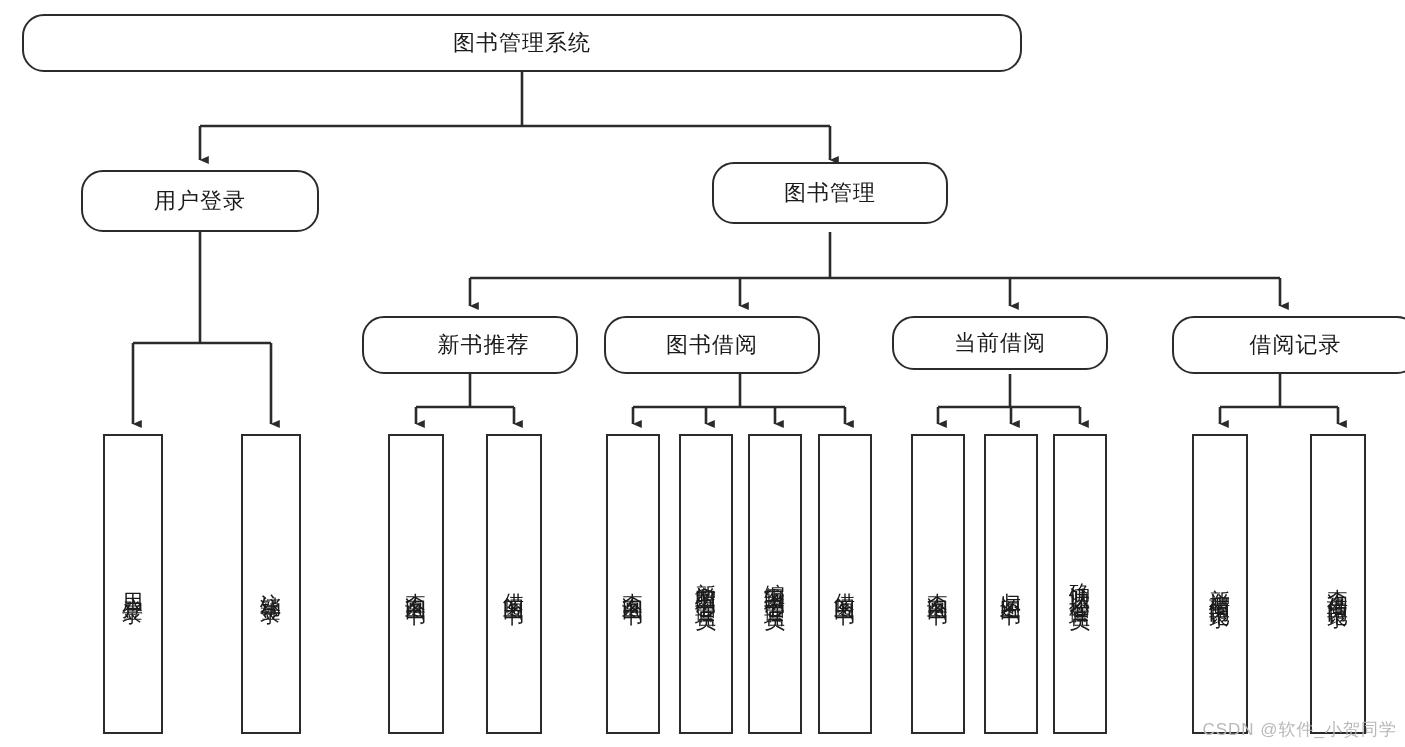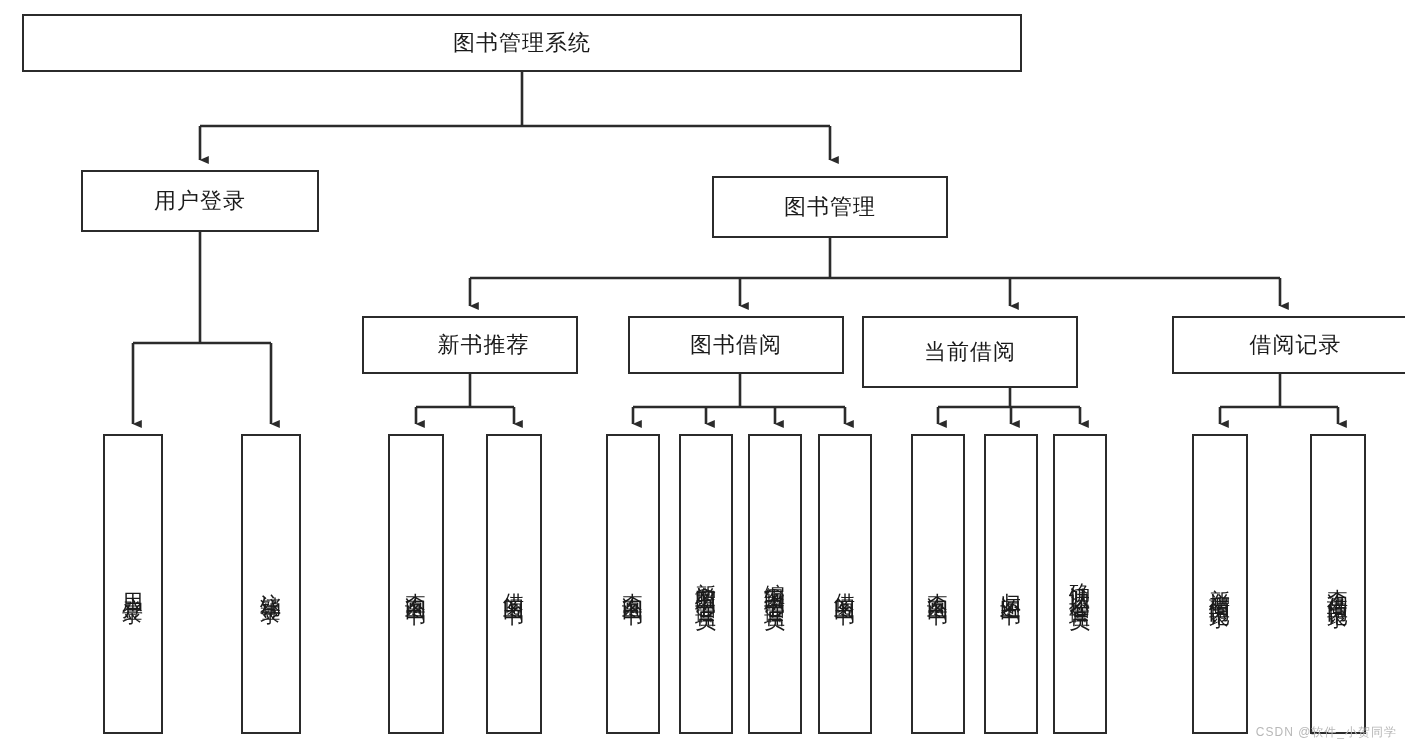--- a/index.html
+++ b/index.html
@@ -34,39 +34,40 @@
     display: flex;
     align-items: center;
     justify-content: center;
     color: #1a1a1a;
   }
   .node.horiz {
     font-size: 22px;
     letter-spacing: 1px;
     line-height: 1.2;
     padding: 2px 6px;
+    border-radius: 22px;
   }
   .node.vert {
     writing-mode: vertical-rl;
     text-orientation: upright;
     font-size: 21px;
     letter-spacing: 4px;
     line-height: 1.0;
     padding: 6px 2px;
   }
   .node.vert .vtext {
     writing-mode: vertical-rl;
     text-orientation: upright;
     white-space: nowrap;
   }
   #watermark {
     position: absolute;
     right: 8px;
     bottom: 6px;
-    font-size: 12px;
+    font-size: 17px;
     color: #b8b8b8;
     letter-spacing: 1px;
     white-space: nowrap;
     user-select: none;
   }
 </style>
 </head>
 <body>
 
 <div id="diagram-root">
@@ -114,30 +115,30 @@
       </g>
   </svg>
 
   <div id="nodes-layer">
       <div class="node horiz" style="left: 22px; top: 14px; width: 1000px; height: 58px;">
         <span class="htext">图书管理系统</span>
       </div>
       <div class="node horiz" style="left: 81px; top: 170px; width: 238px; height: 62px;">
         <span class="htext">用户登录</span>
       </div>
-      <div class="node horiz" style="left: 712px; top: 176px; width: 236px; height: 62px;">
+      <div class="node horiz" style="left: 712px; top: 162px; width: 236px; height: 62px;">
         <span class="htext">图书管理</span>
       </div>
       <div class="node horiz" style="left: 362px; top: 316px; width: 216px; height: 58px; padding-left: 33px;">
         <span class="htext">新书推荐</span>
       </div>
-      <div class="node horiz" style="left: 628px; top: 316px; width: 216px; height: 58px;">
+      <div class="node horiz" style="left: 604px; top: 316px; width: 216px; height: 58px;">
         <span class="htext">图书借阅</span>
       </div>
-      <div class="node horiz" style="left: 862px; top: 316px; width: 216px; height: 72px;">
+      <div class="node horiz" style="left: 892px; top: 316px; width: 216px; height: 54px;">
         <span class="htext">当前借阅</span>
       </div>
       <div class="node horiz" style="left: 1172px; top: 316px; width: 247px; height: 58px;">
         <span class="htext">借阅记录</span>
       </div>
       <div class="node vert" style="left: 103px; top: 434px; width: 60px; height: 300px;">
         <span class="vtext">用户登录</span>
       </div>
       <div class="node vert" style="left: 241px; top: 434px; width: 60px; height: 300px;">
         <span class="vtext">注销登录</span>

